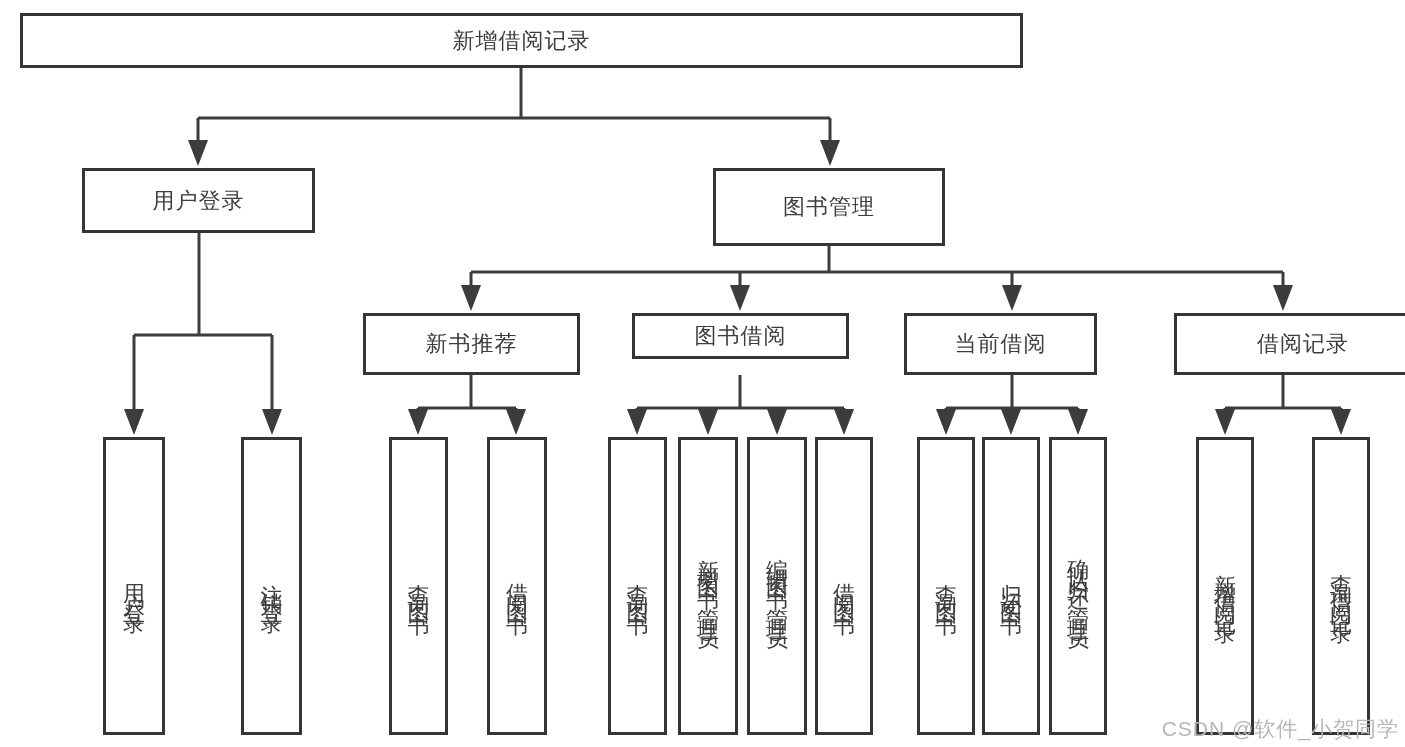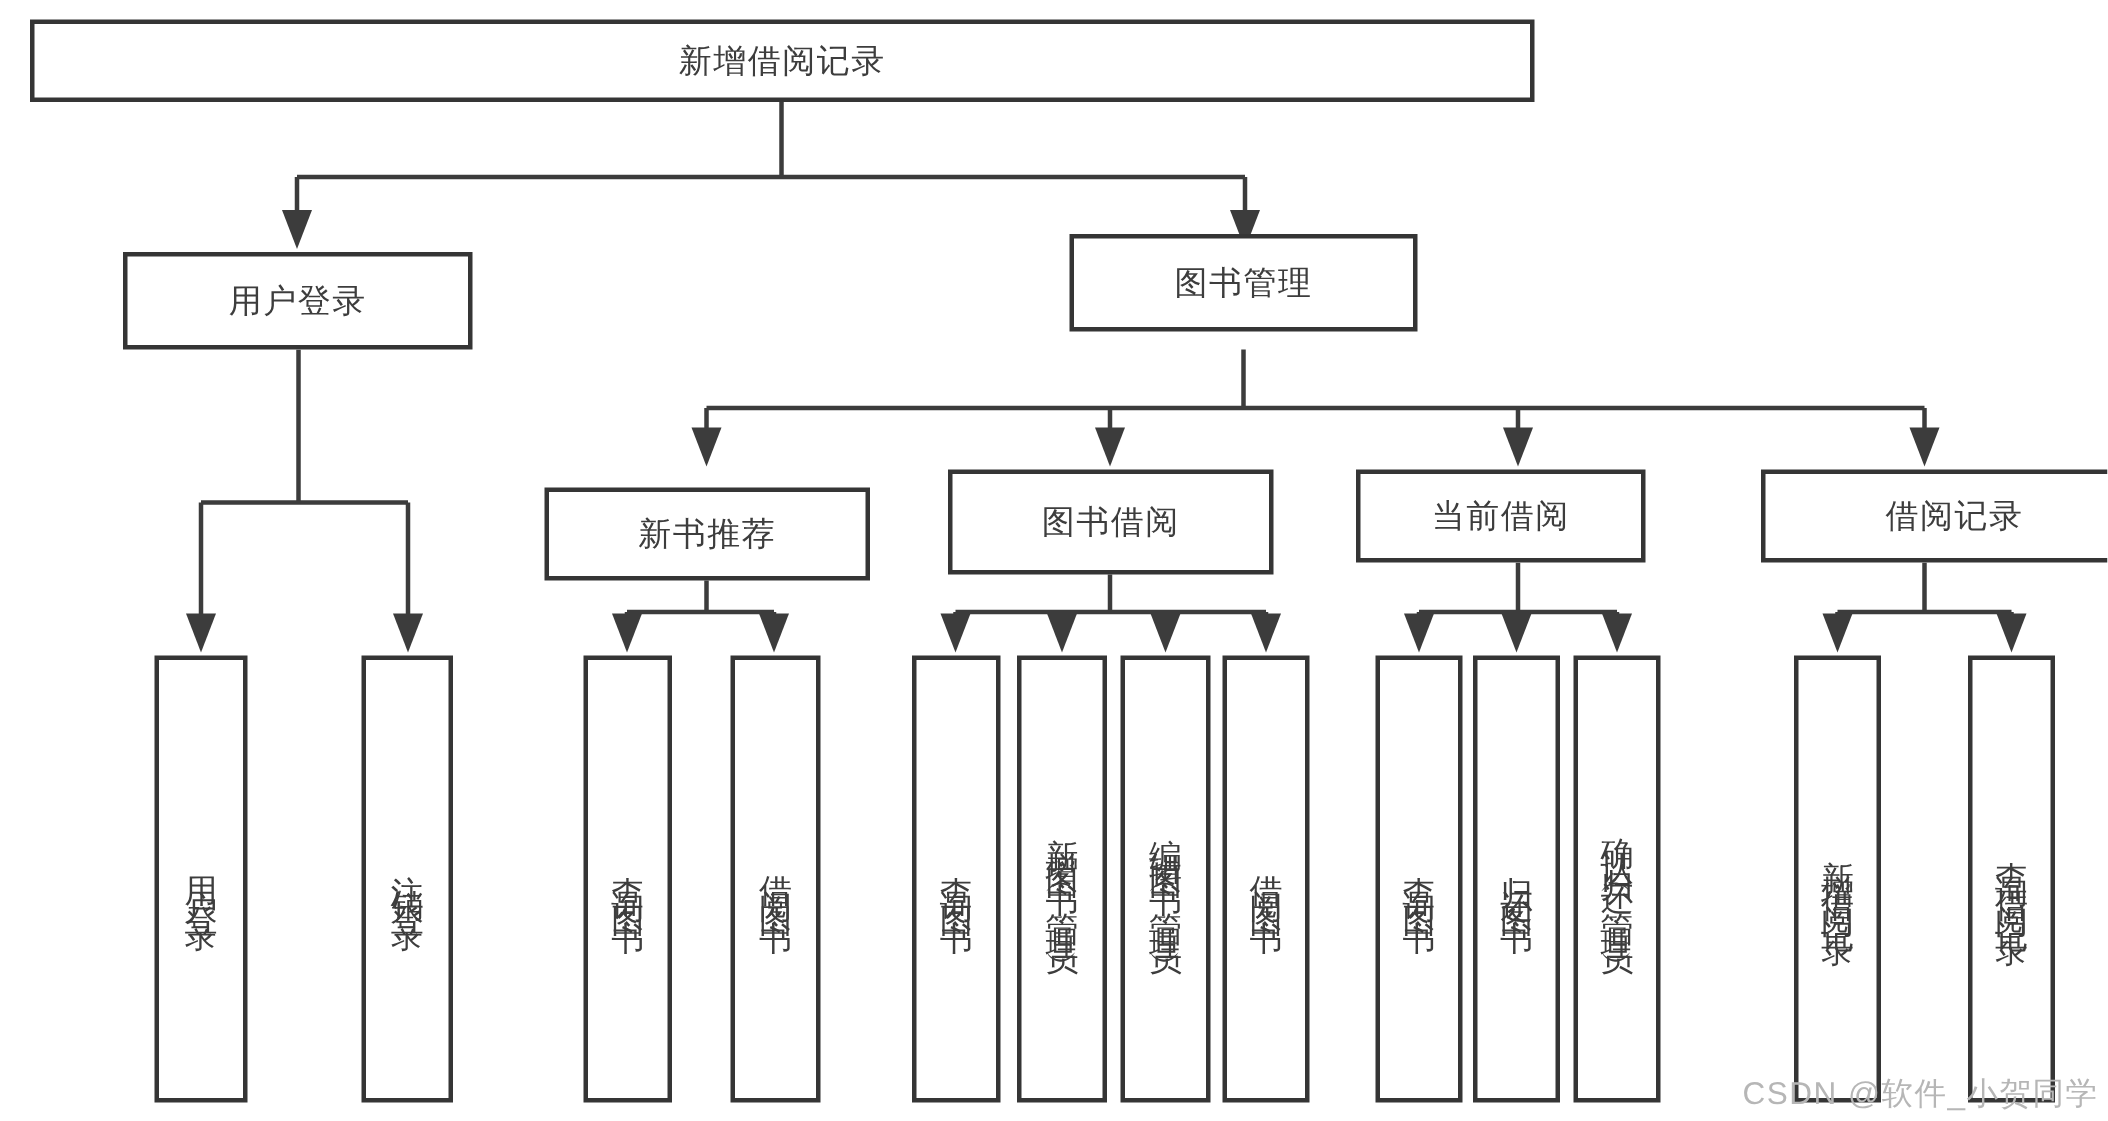--- a/index.html
+++ b/index.html
@@ -86,28 +86,28 @@
     <polygon points="1331,409 1351,409 1341,435"></polygon>
   </svg>
 
   <div class="node h-node root-node" style="left:20px;top:13px;width:1003px;height:55px;">
     <span>新增借阅记录</span>
   </div>
 
   <div class="node h-node" style="left:82px;top:168px;width:233px;height:65px;">
     <span>用户登录</span>
   </div>
-  <div class="node h-node" style="left:713px;top:156px;width:232px;height:65px;">
+  <div class="node h-node" style="left:713px;top:168px;width:232px;height:78px;">
     <span>图书管理</span>
   </div>
 
-  <div class="node h-node" style="left:363px;top:313px;width:217px;height:62px;margin-top:12px;">
+  <div class="node h-node" style="left:363px;top:313px;width:217px;height:62px;">
     <span>新书推荐</span>
   </div>
-  <div class="node h-node" style="left:632px;top:313px;width:217px;height:70px;">
+  <div class="node h-node" style="left:632px;top:313px;width:217px;height:46px;">
     <span>图书借阅</span>
   </div>
   <div class="node h-node" style="left:904px;top:313px;width:193px;height:62px;">
     <span>当前借阅</span>
   </div>
   <div class="node h-node" style="left:1174px;top:313px;width:258px;height:62px;">
     <span>借阅记录</span>
   </div>
 
   <div class="node leaf" style="left:103px;width:62px;">

